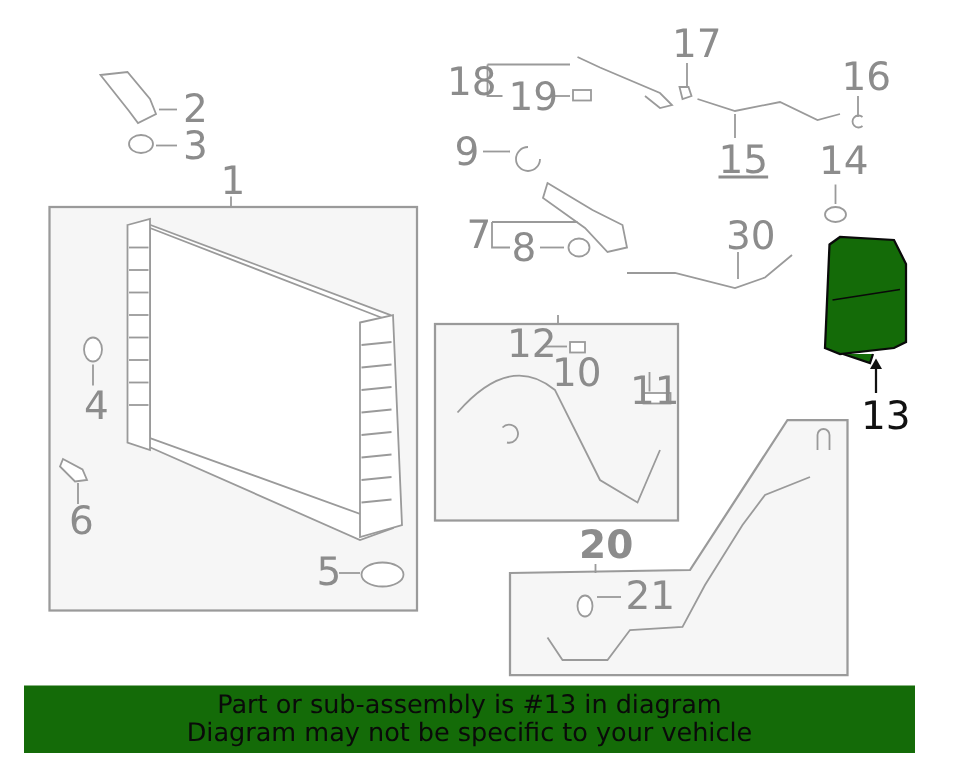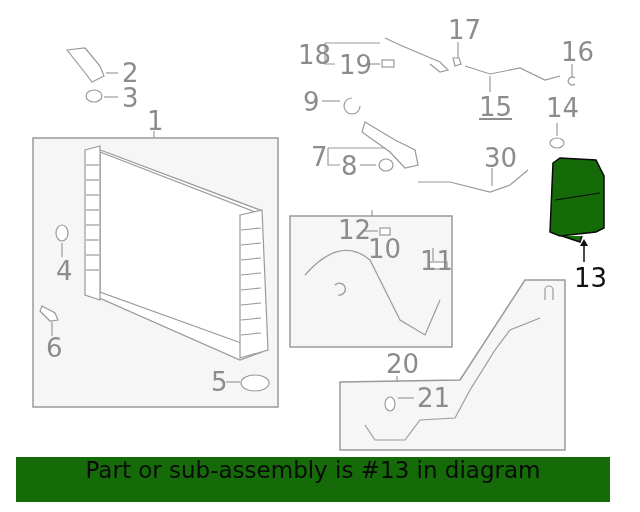--- a/index.html
+++ b/index.html
@@ -1,21 +1,21 @@
 <!DOCTYPE html>
 <html><head>
 <meta charset="utf-8">
 <style>
   html, body { margin:0; padding:0; background:#ffffff; }
   body { width:640px; height:512px; position:relative; overflow:hidden; font-family:"DejaVu Sans", sans-serif; }
   .canvas { position:absolute; left:0; top:0; width:640px; height:512px; }
   .callout { position:absolute; color:#8c8c8c; font-size:26px; line-height:20px; font-family:"DejaVu Sans", sans-serif; }
   .callout.hl { color:#111111; }
   .banner { position:absolute; left:16px; top:457px; width:594px; height:45px; background:#146b08; color:#0a0a0a;
-            font-size:23px; line-height:19px; text-align:center; padding-top:4px; box-sizing:border-box; }
+            font-size:17px; line-height:19px; text-align:center; padding-top:4px; box-sizing:border-box; }
   .banner div { white-space:nowrap; }
   svg .ln { stroke:#9a9a9a; fill:none; stroke-width:1.2; }
   svg .pt { stroke:#9a9a9a; fill:#ffffff; stroke-width:1.2; }
   svg .box { stroke:#9a9a9a; fill:#f6f6f6; stroke-width:1.5; }
 </style>
 </head>
 <body>
 
 <div class="canvas">
   <svg width="640" height="512" viewBox="0 0 640 512">
@@ -122,20 +122,21 @@
   <span class="callout" style="left:368px;top:191px;margin-top:48px;">10</span>
   <span class="callout" style="left:420px;top:223px;margin-top:28px;">11</span>
   <span class="callout" style="left:338px;top:220px;">12</span>
   <span class="callout hl" style="left:574px;top:268px;">13</span>
   <span class="callout" style="left:546px;top:98px;text-align:center;">14</span>
   <span class="callout" style="left:479px;top:97px;text-decoration:underline;">15</span>
   <span class="callout" style="left:561px;top:42px;">16</span>
   <span class="callout" style="left:448px;top:20px;">17</span>
   <span class="callout" style="left:298px;top:45px;">18</span>
   <span class="callout" style="left:339px;top:55px;">19</span>
-  <span class="callout" style="left:386px;top:354px;">20</span>
+  <span class="callout" style="left:386px;top:354px;font-weight:bold;">20</span>
   <span class="callout" style="left:417px;top:388px;">21</span>
   <span class="callout" style="left:484px;top:148px;">30</span>
 </div>
 
 <div class="banner">
   <div>Part or sub-assembly is #13 in diagram</div>
+  <div>Diagram may not be specific to your vehicle</div>
 </div>
 
 </body></html>

